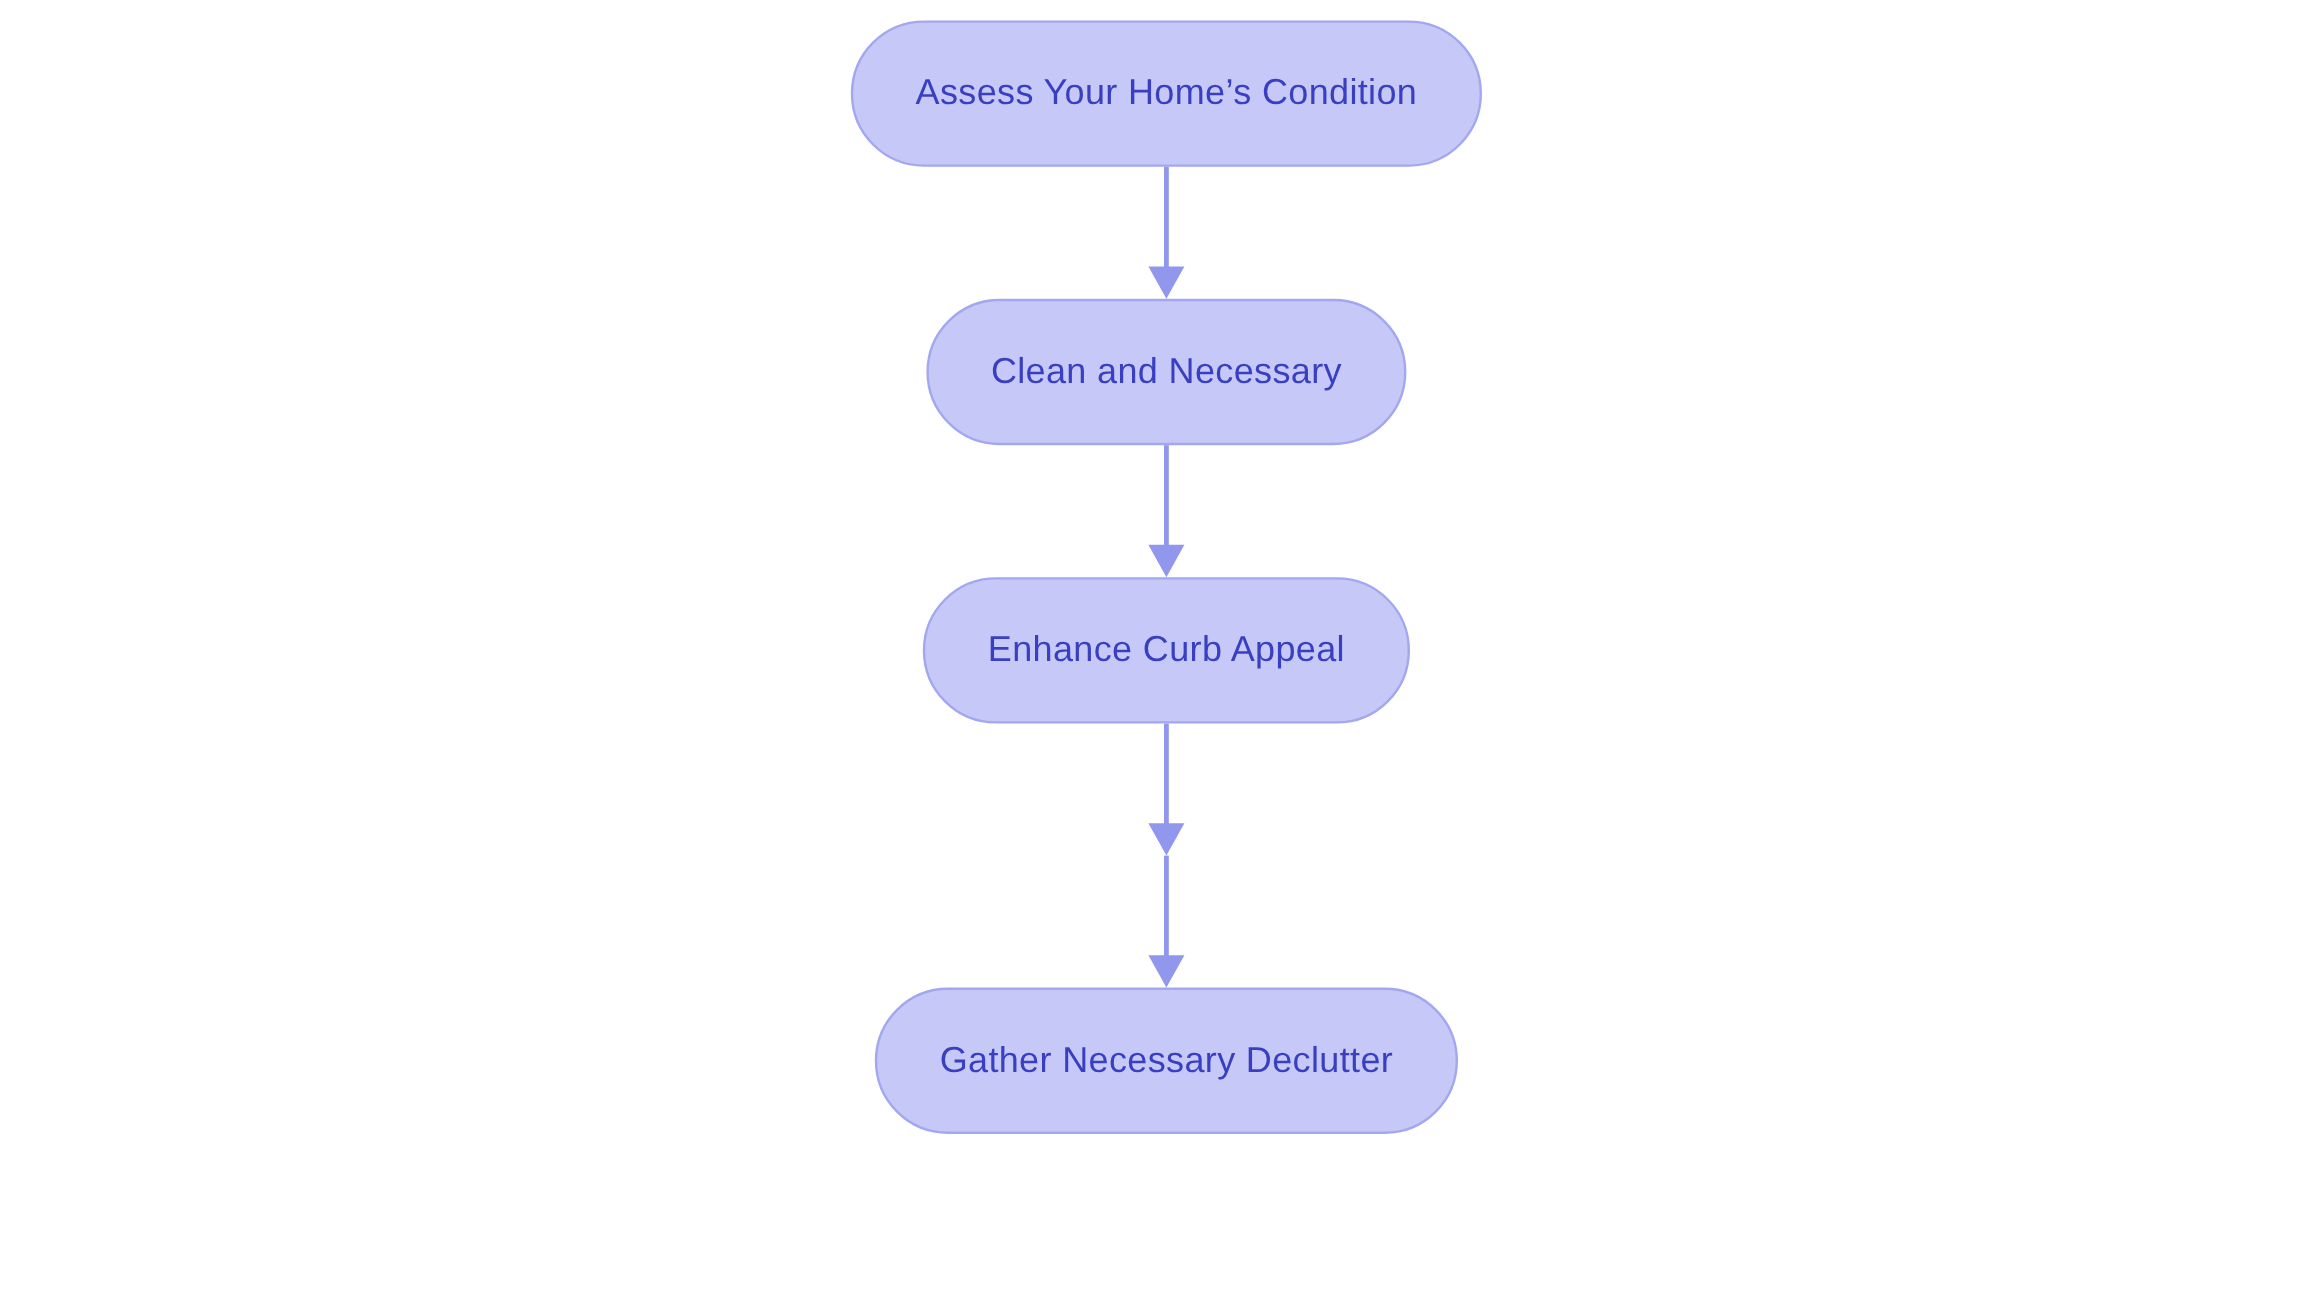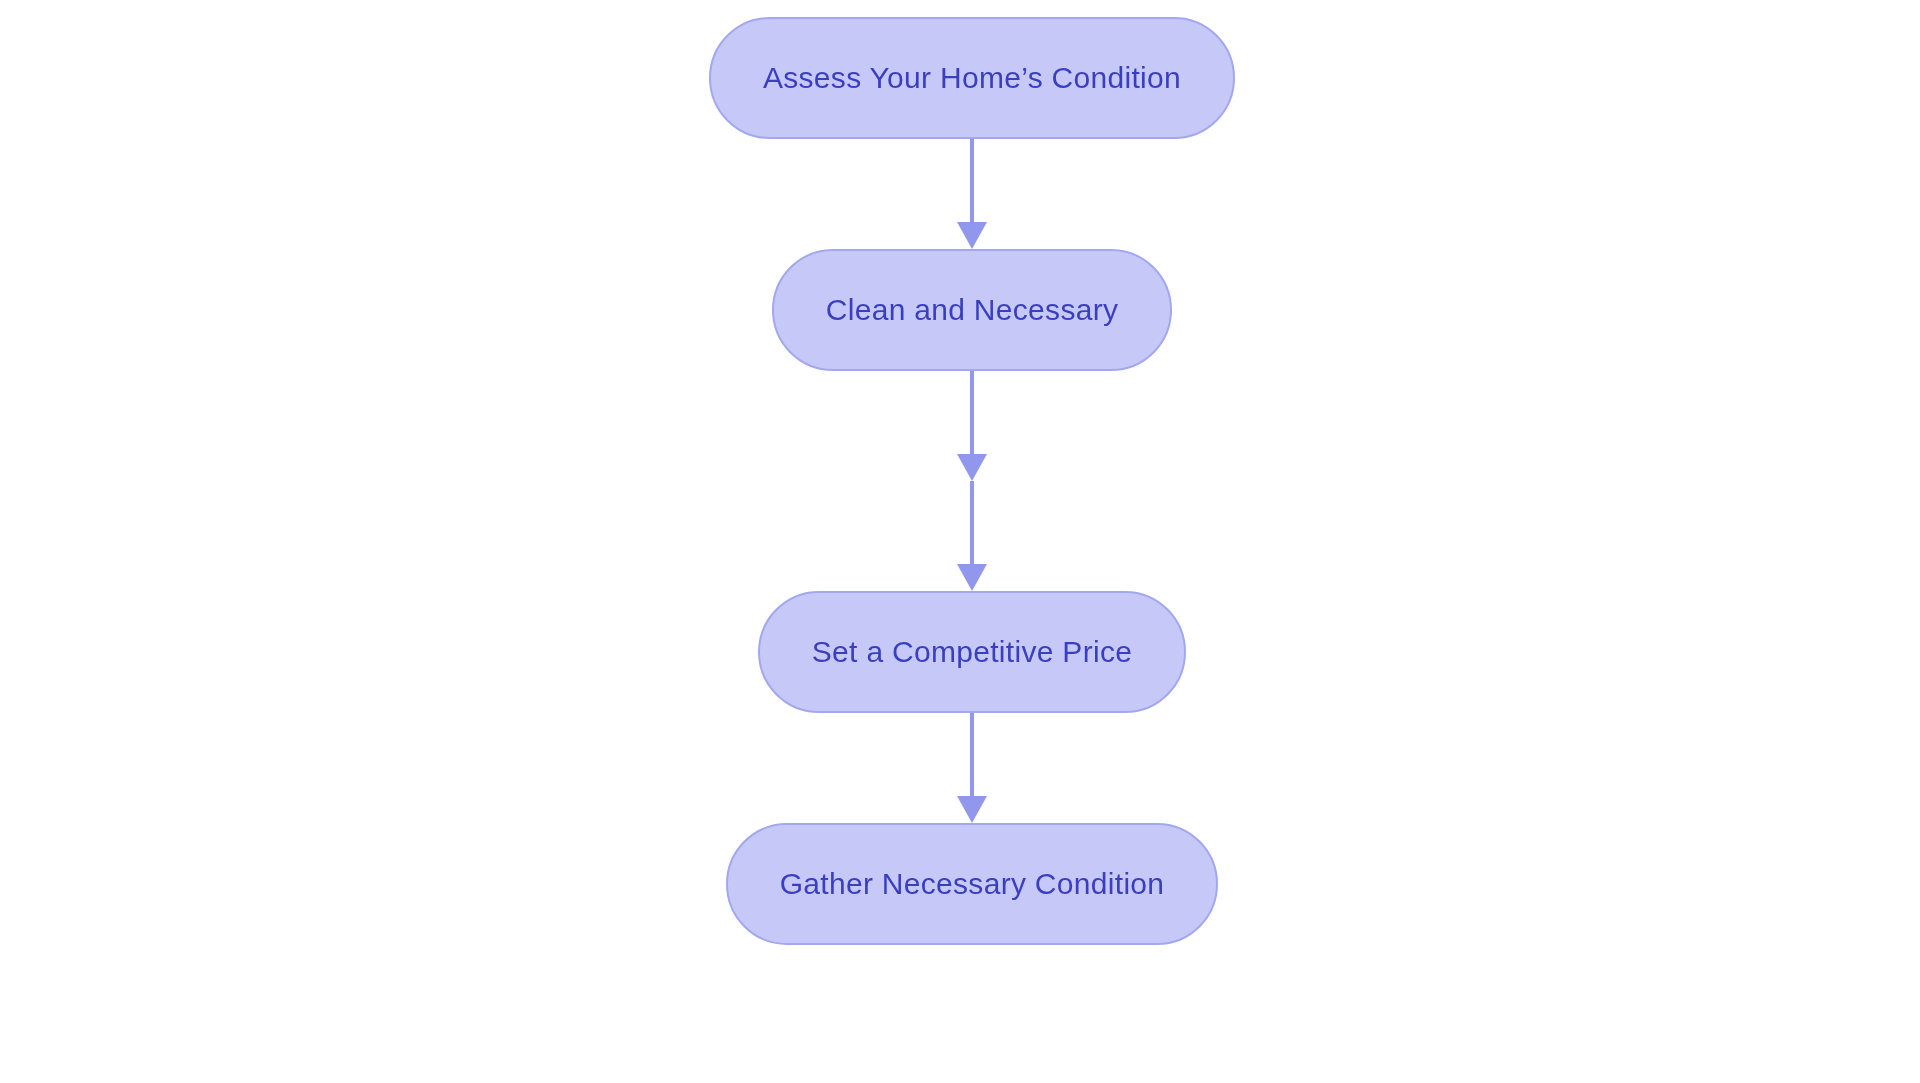--- a/index.html
+++ b/index.html
@@ -88,32 +88,32 @@
 
   <div class="node">
     <span class="node-label">Clean and Necessary</span>
   </div>
 
   <div class="arrow">
     <div class="arrow-line"></div>
     <div class="arrow-head"></div>
   </div>
 
+  <div class="node">
+    <span class="node-label">Enhance Curb Appeal</span>
+  </div>
+
+  <div class="arrow">
+    <div class="arrow-line"></div>
+    <div class="arrow-head"></div>
+  </div>
+
 
   <div class="arrow">
     <div class="arrow-line"></div>
     <div class="arrow-head"></div>
   </div>
 
   <div class="node">
-    <span class="node-label">Set a Competitive Price</span>
-  </div>
-
-  <div class="arrow">
-    <div class="arrow-line"></div>
-    <div class="arrow-head"></div>
-  </div>
-
-  <div class="node">
-    <span class="node-label">Gather Necessary Condition</span>
+    <span class="node-label">Gather Necessary Declutter</span>
   </div>
 
 </div>
 
 </body></html>

